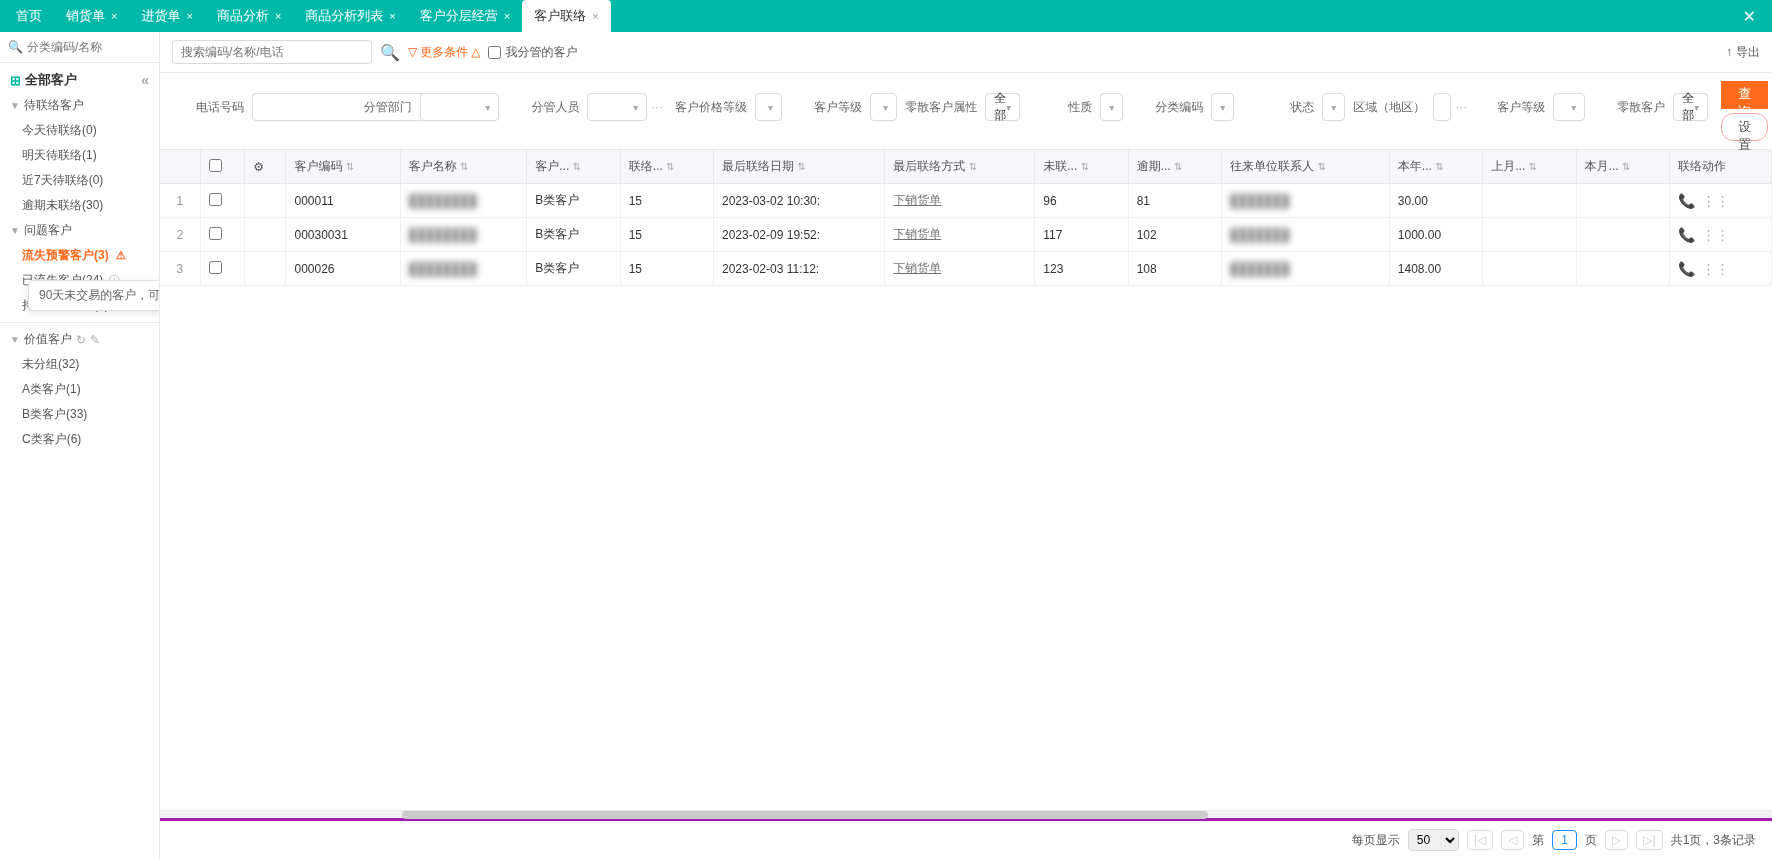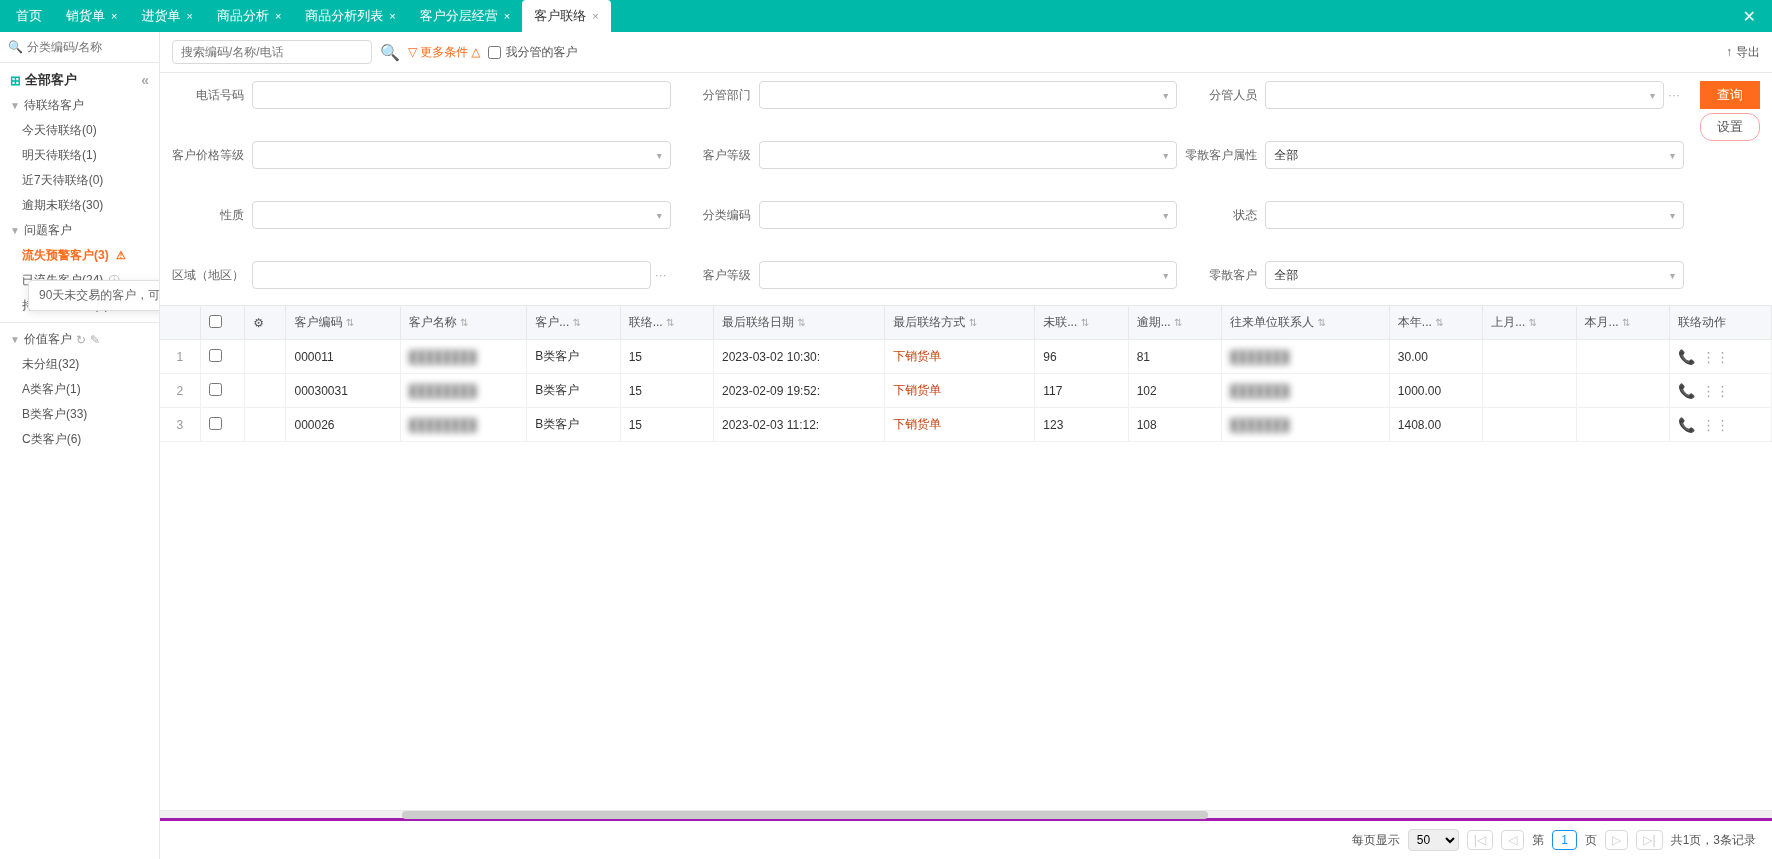--- a/index.html
+++ b/index.html
@@ -317,21 +317,21 @@
     tbody tr {
       border-bottom: 1px solid #f0f0f0;
     }
     tbody td {
       padding: 8px 8px;
       color: #333;
       white-space: nowrap;
       border-right: 1px solid #f0f0f0;
     }
     tbody td:first-child { text-align: center; color: #999; }
-    .td-link { color: #c2410c; cursor: pointer; }
+    .td-link { color: #737373; text-decoration: underline; cursor: pointer; }
     .td-blurred {
       color: transparent;
       text-shadow: 0 0 6px #999;
       user-select: none;
     }
 
     
     .action-icons {
       display: flex;
       gap: 6px;
@@ -518,21 +518,21 @@
       </label>
       <button class="filter-export-btn">
         <span>↑</span>
         <span>导出</span>
       </button>
     </div>
 
     <div class="advanced-filter">
       <div style="display:flex; gap:8px;">
 
-        <div style="flex:1; display:flex; flex-direction:column; gap:24px;">
+        <div style="flex:1; display:flex; flex-direction:row; gap:8px;">
 
           <div class="filter-row">
             <div class="filter-field">
               <span class="filter-label">电话号码</span>
               <input class="filter-input" type="text" style="">
             </div>
             <div class="filter-field">
               <span class="filter-label">分管部门</span>
               <div class="filter-select">
                 <span></span>

